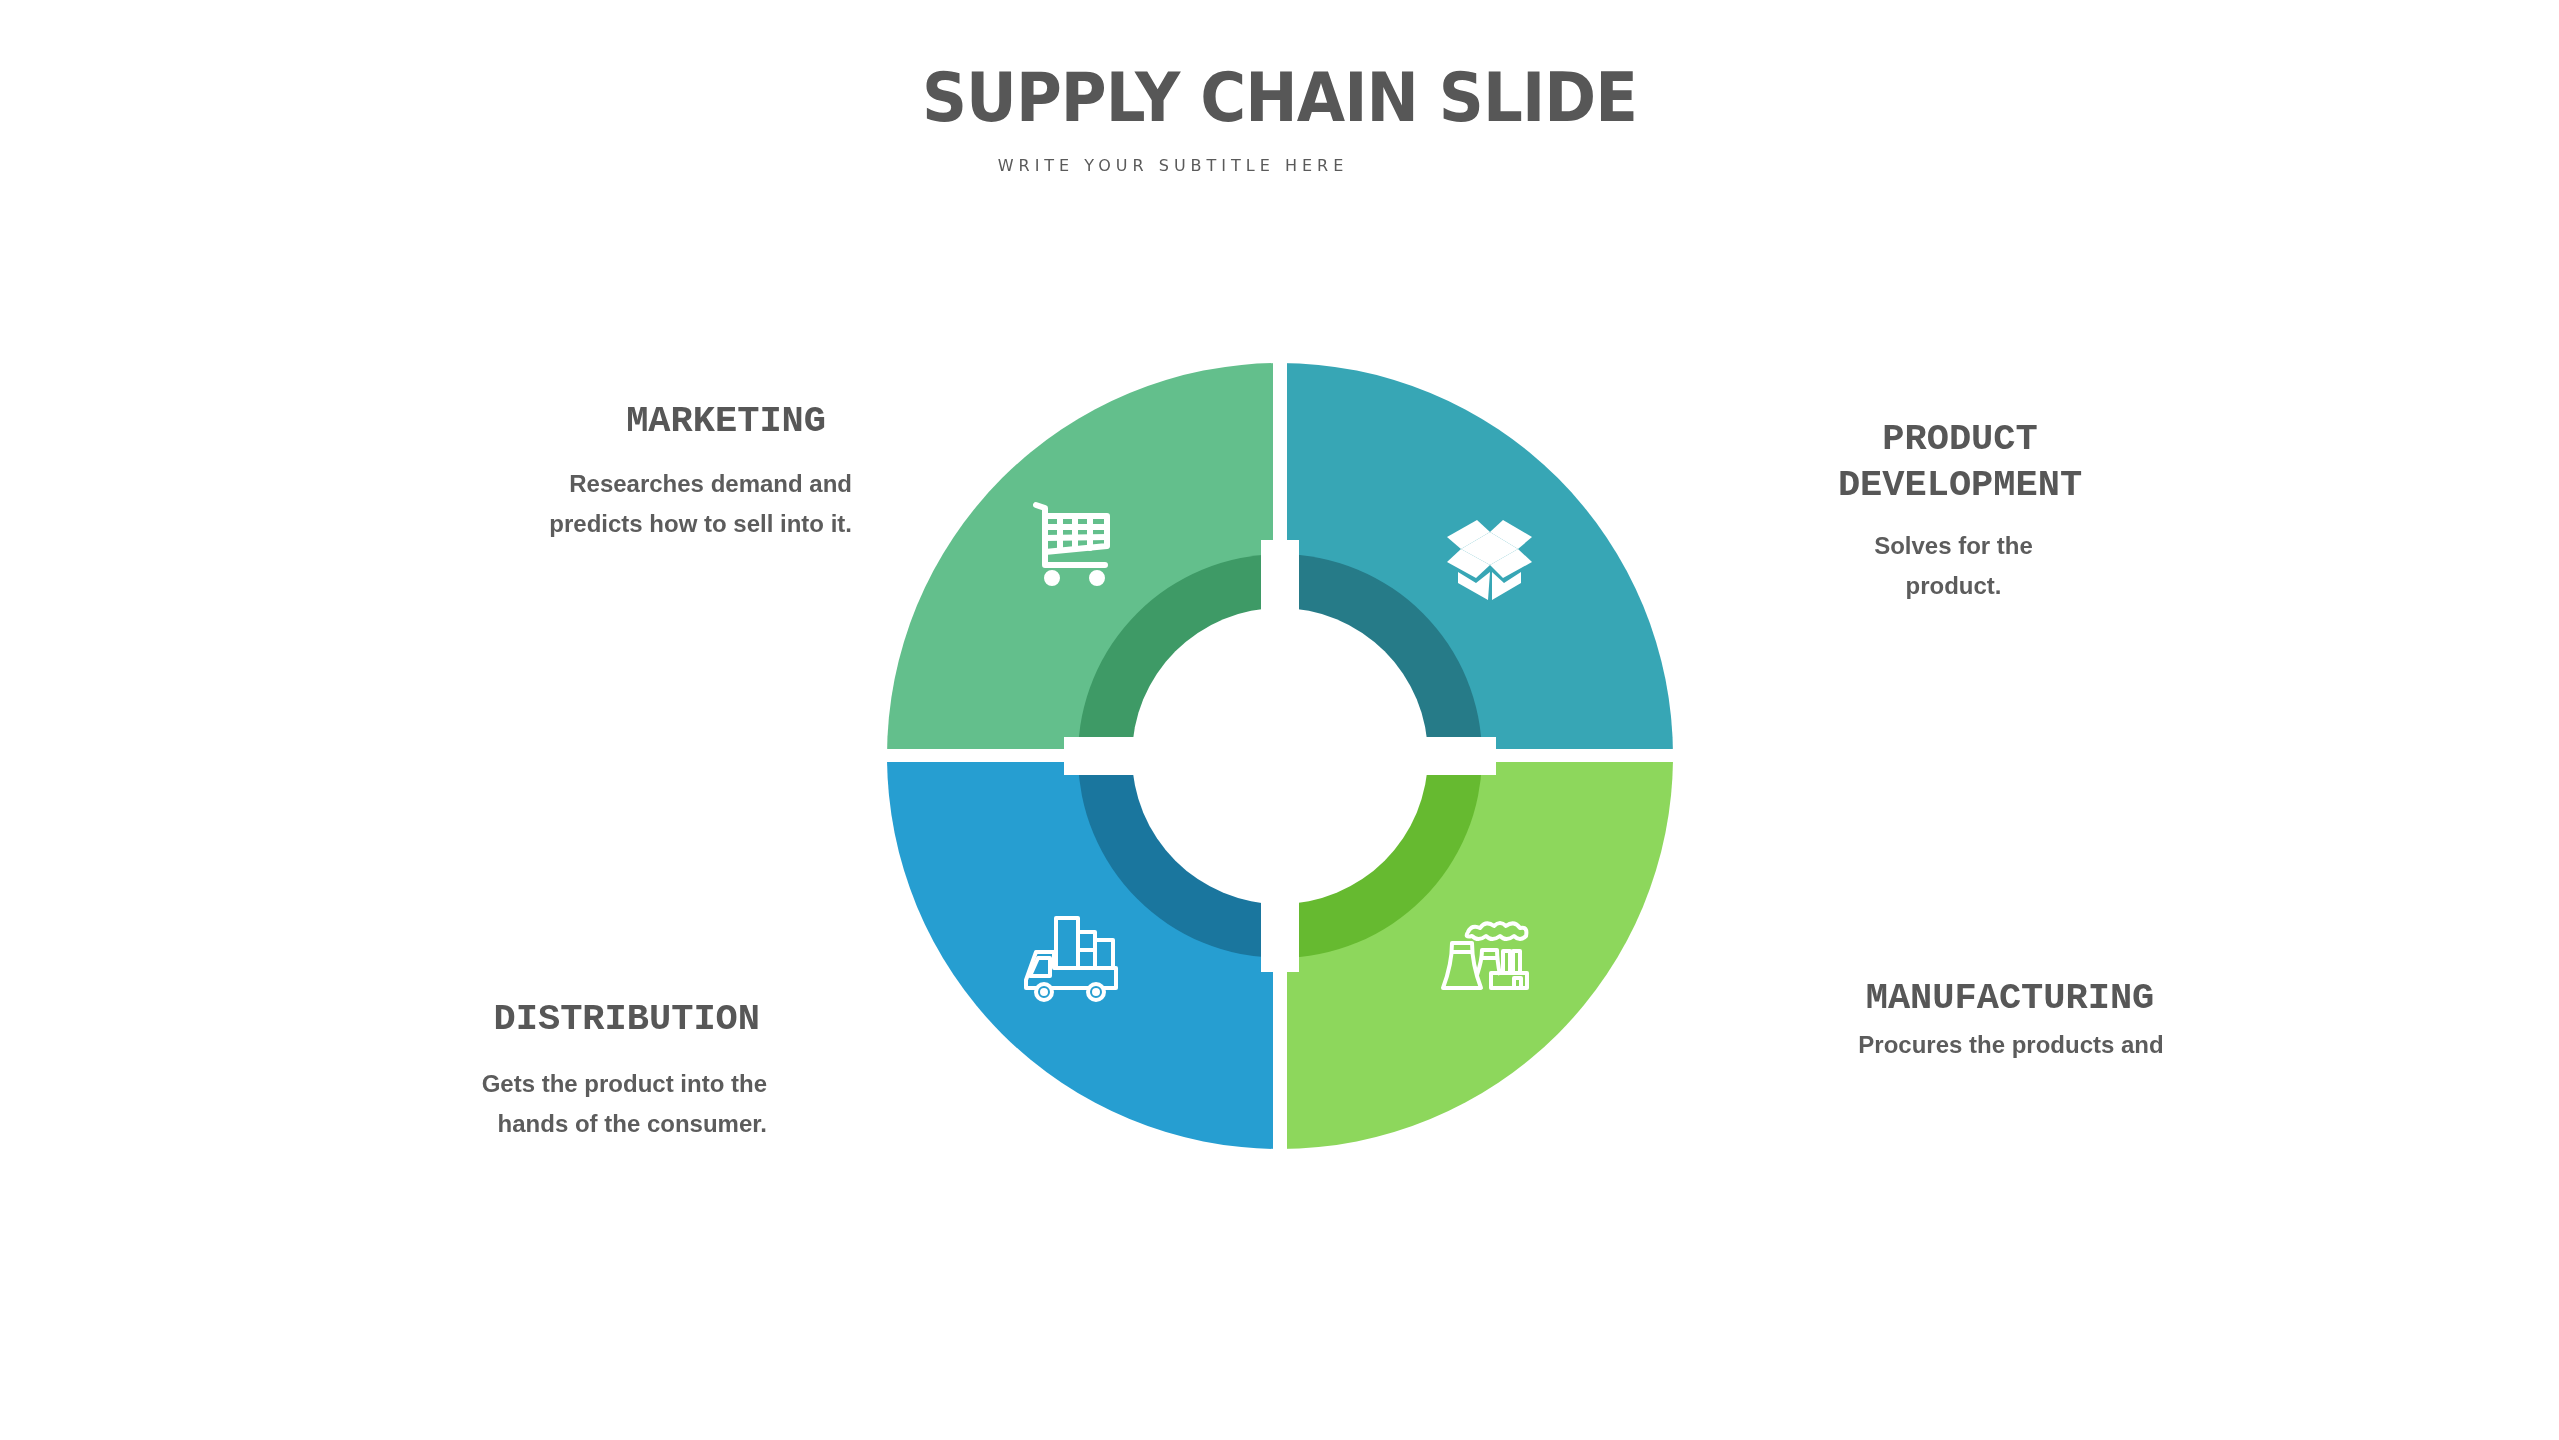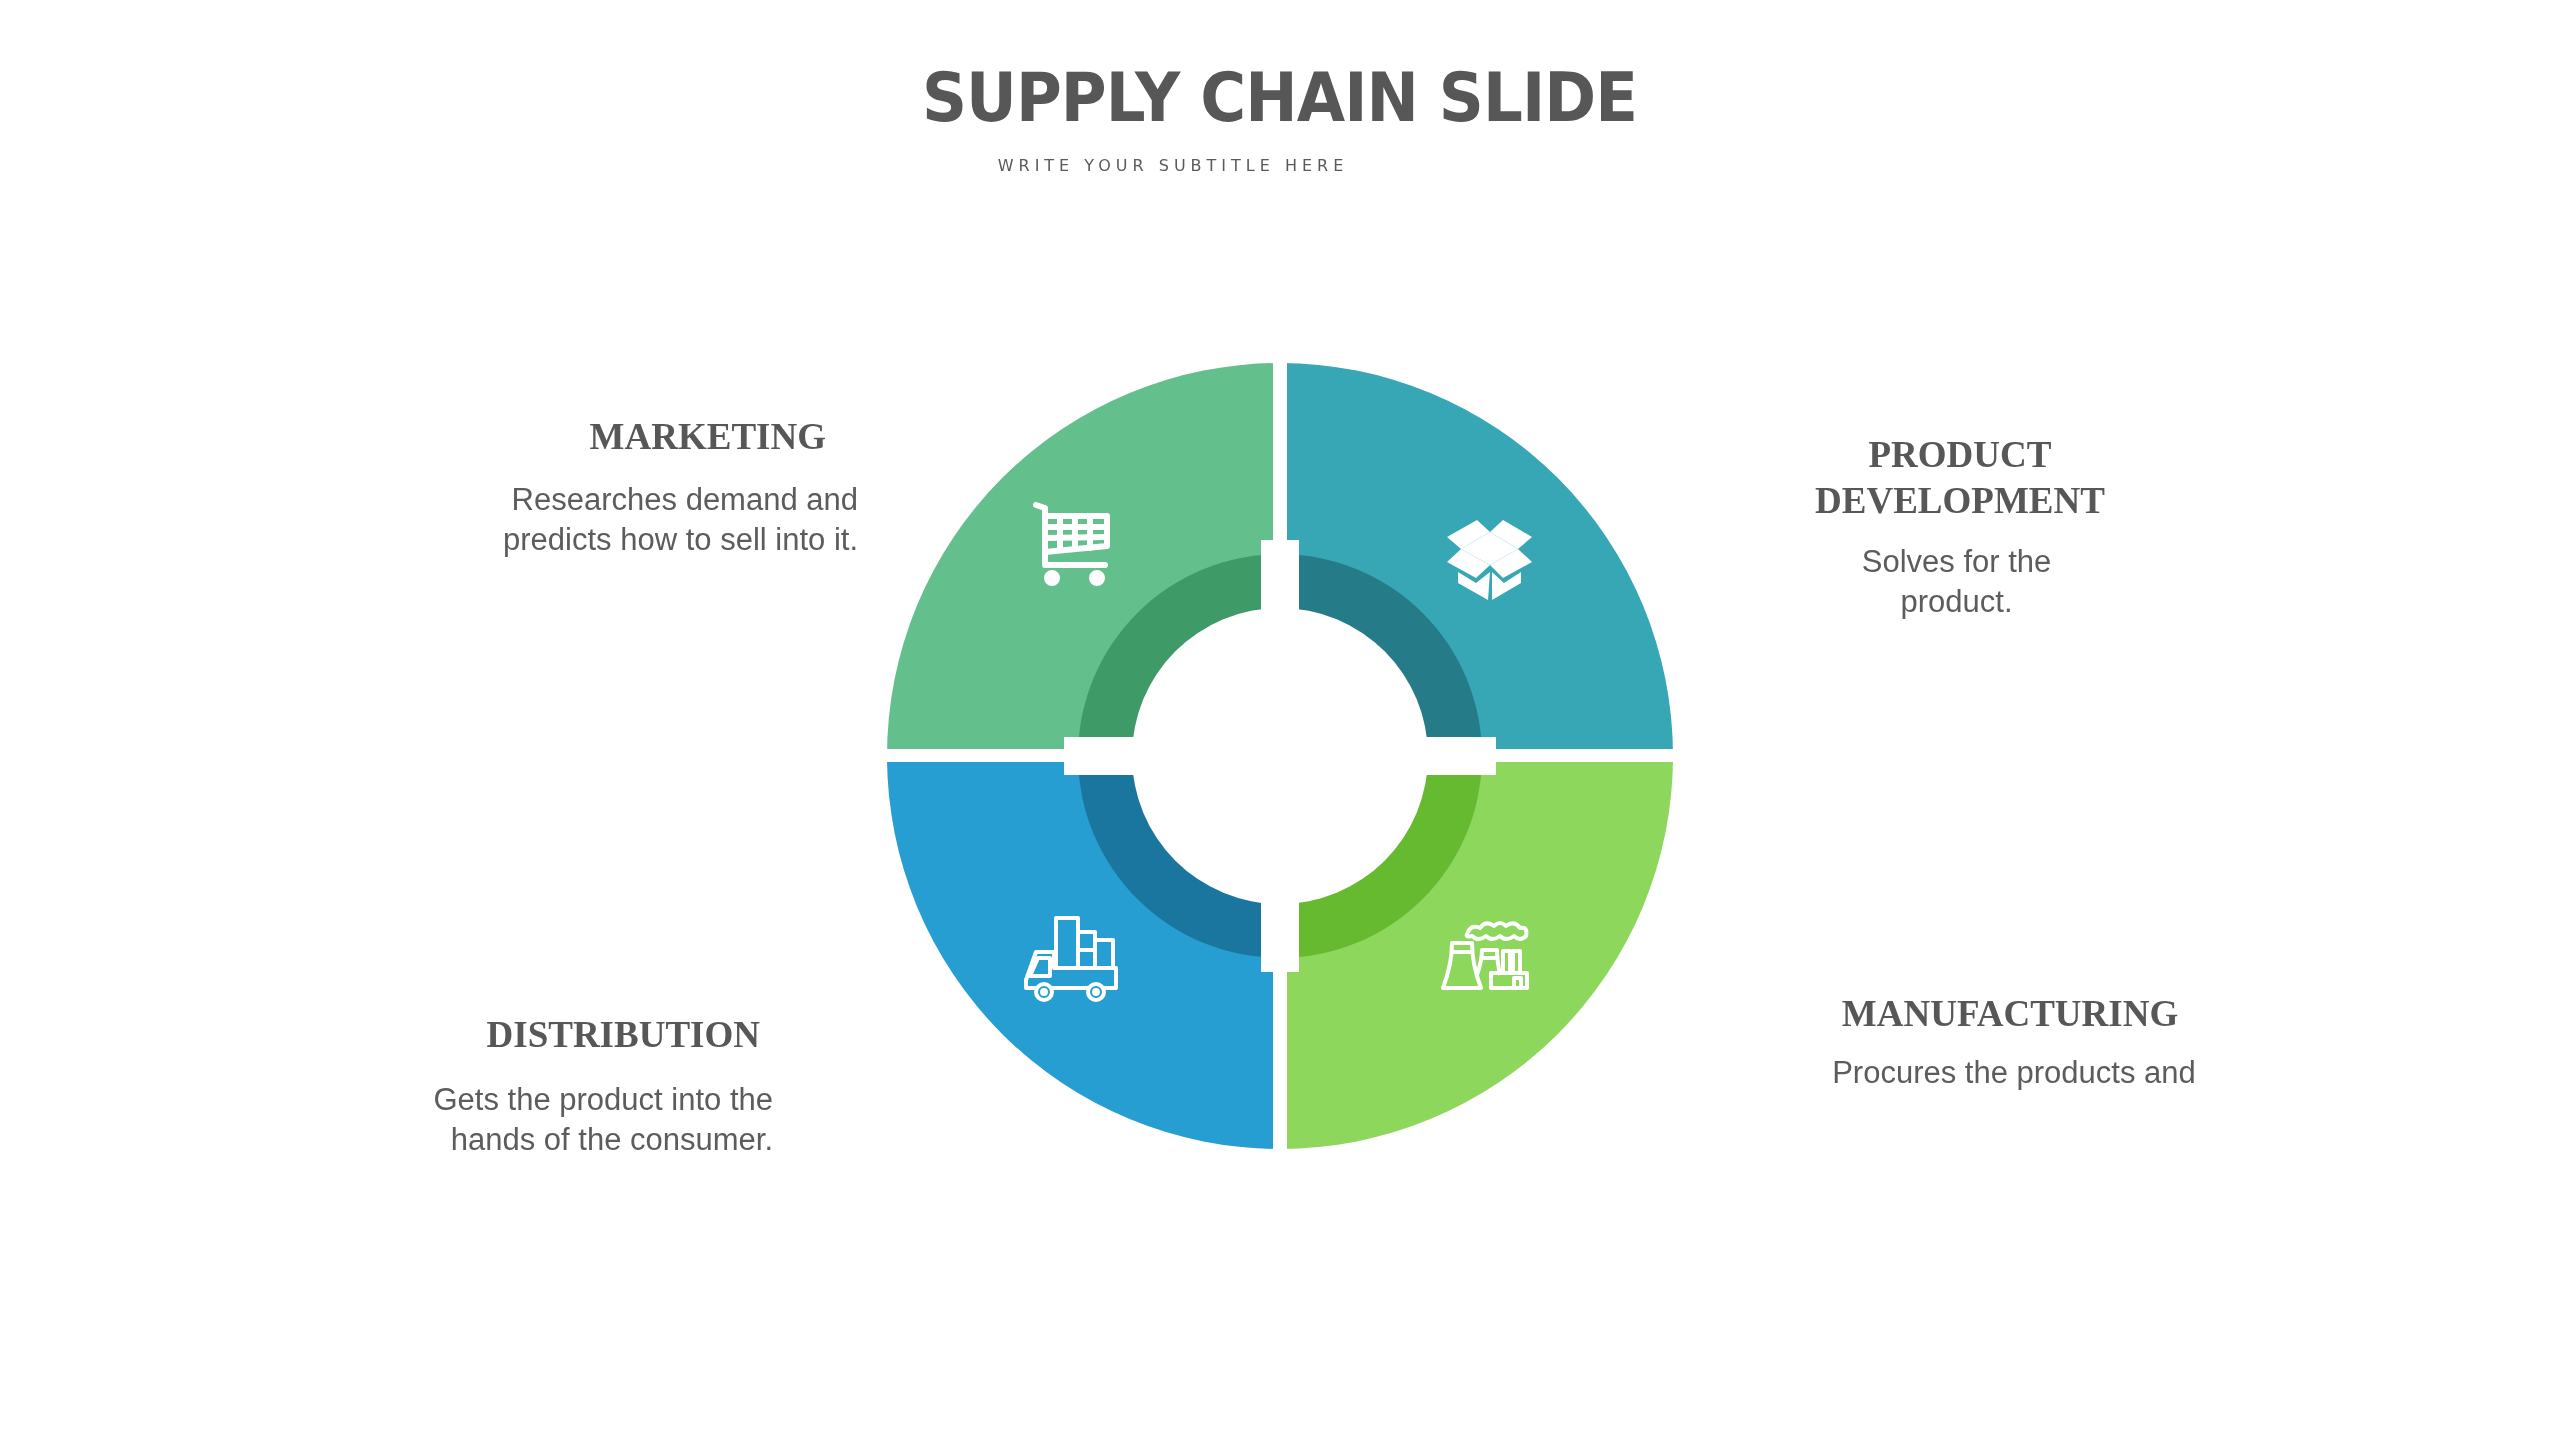--- a/index.html
+++ b/index.html
@@ -6,24 +6,24 @@
   body { width: 2559px; height: 1440px; position: relative; overflow: hidden;
          font-family: "Liberation Sans", sans-serif; color: #575757; }
   .title { position: absolute; left: 0; width: 2559px; top: 58px; text-align: center;
            font-family: "DejaVu Sans", sans-serif; font-weight: bold; font-size: 68px;
            letter-spacing: -1px; color: #575757; transform: scaleX(0.92); }
   .subtitle { position: absolute; left: 0; width: 2346px; top: 156px; text-align: center;
               font-family: "DejaVu Sans", sans-serif; font-size: 16px; letter-spacing: 5px;
               color: #5a5a5a; }
   .diagram { position: absolute; left: 0; top: 0; }
   .label-block { position: absolute; }
-  .label-block h2 { margin: 16px; font-family: Liberation Serif, serif; font-weight: bold;
+  .label-block h2 { margin: 0; font-family: Liberation Mono, monospace; font-weight: bold;
                     font-size: 37px; line-height: 46px; color: #575757; }
-  .label-block p { margin: 4px; font-family: "Liberation Sans", sans-serif; font-size: 31px;
-                   line-height: 40px; color: #5c5c5c; }
+  .label-block p { margin: 10px; font-family: "Liberation Sans", sans-serif; font-size: 24px;
+                   line-height: 40px; color: #5c5c5c; font-weight: bold; }
   .left { text-align: right; }
   .right { text-align: center; }
 </style>
 </head>
 <body>
 
 <div class="title">SUPPLY CHAIN SLIDE</div>
 <div class="subtitle">WRITE YOUR SUBTITLE HERE</div>
 
 <svg class="diagram" width="2559" height="1440" viewBox="0 0 2559 1440" xmlns="http://www.w3.org/2000/svg">

